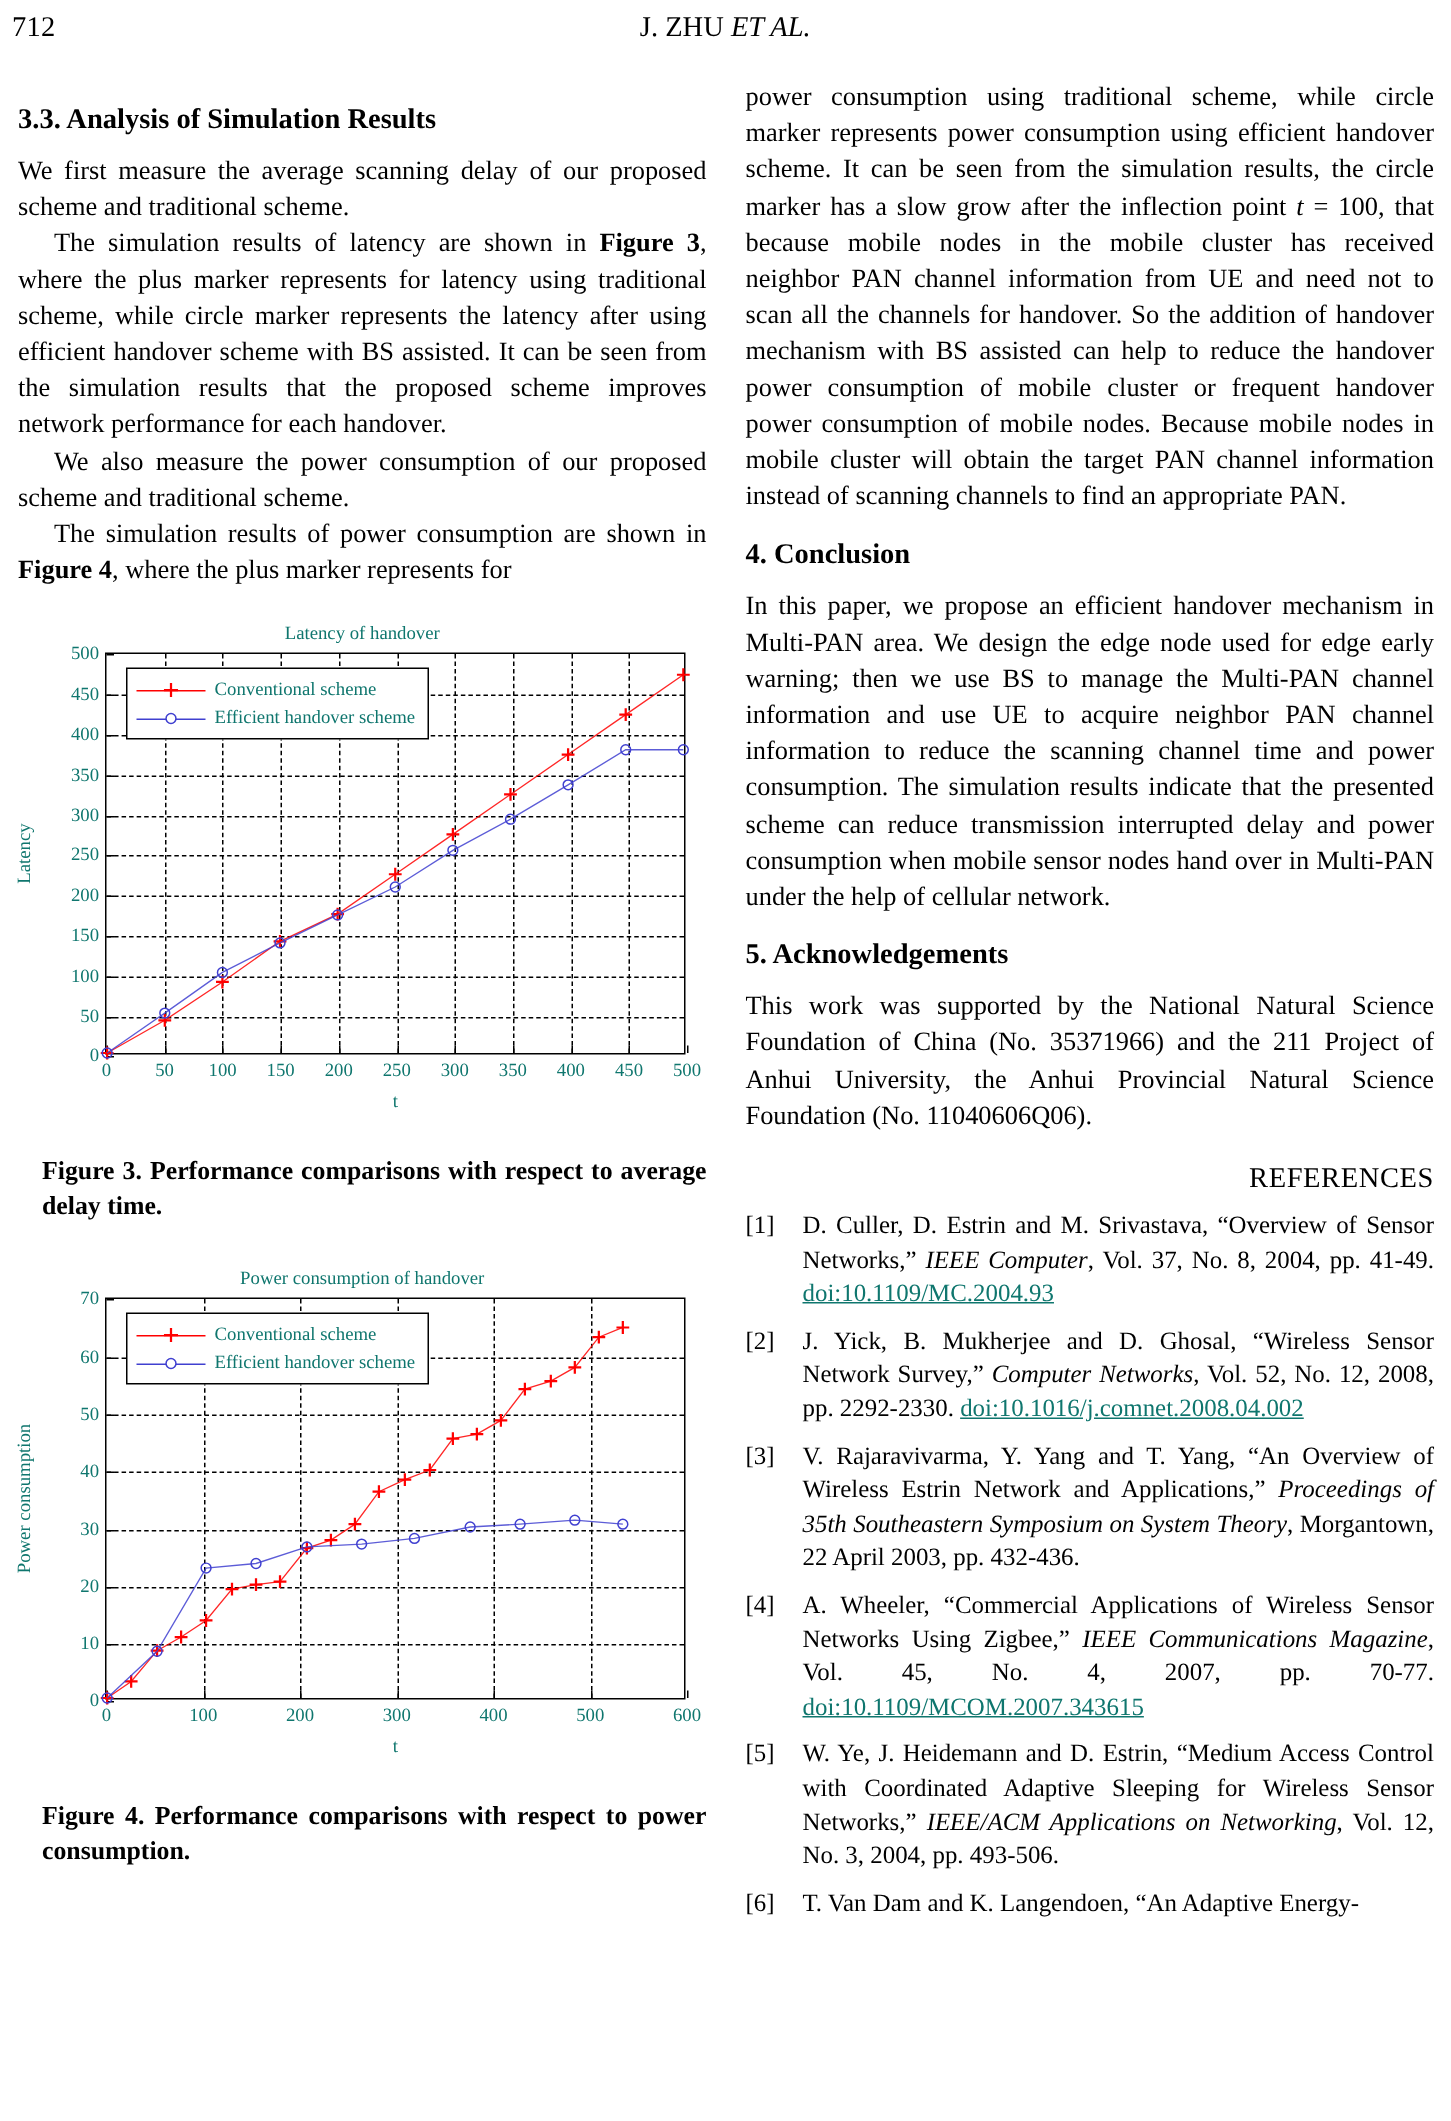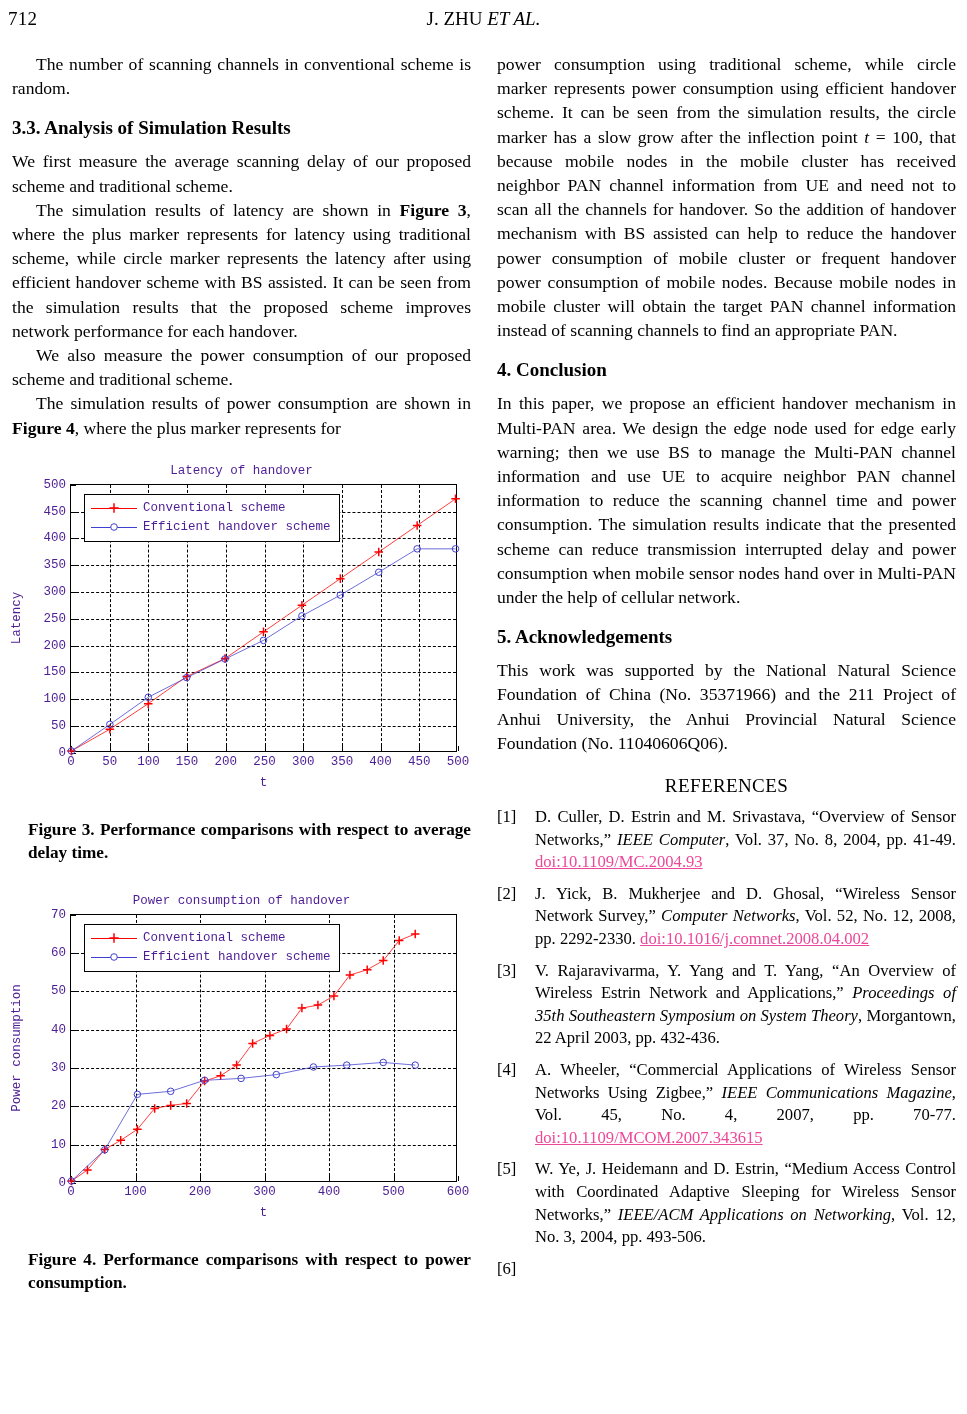--- a/index.html
+++ b/index.html
@@ -70,21 +70,21 @@
 
   h2.section {
     font-size: 19px;
     font-weight: bold;
     margin: 17px 0 10px 0;
     line-height: 22px;
     text-align: left;
   }
 
   .refhead {
-    text-align: center;
+    text-align: right;
     font-size: 19px;
     font-variant: small-caps;
     letter-spacing: .4px;
     margin: 20px 0 9px 0;
   }
 
   
   .caption {
     font-size: 17.2px;
     font-weight: bold;
@@ -102,41 +102,41 @@
     line-height: 22.6px;
     text-align: justify;
     margin-bottom: 9px;
   }
   .ref .num {
     position: absolute;
     left: 0; top: 0;
   }
   .ref i { font-style: italic; margin-top: 46px; }
   .doi {
-    color: #ec4899;
+    color: #0f766e;
     text-decoration: underline;
   }
 
   
   .footer {
     position: absolute;
     left: 0; bottom: 16px;
     width: 967px;
     height: 22px;
     font-size: 17.4px;
   }
   .footer .cright { position: absolute; left: 12px; top: 0; }
   .footer .jname  { position: absolute; right: 12px; top: 0; font-style: italic; font-weight: bold; letter-spacing:.3px;}
 
   
   .figure { position: relative; }
   .chart {
     position: relative;
-    font-family: Liberation Mono, monospace;
-    color: #4c1d95;
+    font-family: Liberation Serif, serif;
+    color: #0f766e;
   }
   .chart .chart-title {
     position: absolute;
     width: 100%;
     text-align: center;
     font-size: 12.5px;
     top: 0;
   }
   .plotbox {
     position: absolute;
@@ -246,21 +246,20 @@
   <div class="runhead">
     <div class="folio">712</div>
     <div class="authors">
       <span>J. ZHU</span>
       <span class="ital">ET   AL.</span>
     </div>
   </div>
 
   <div class="col col-left">
 
-    <p class="body indent">The number of scanning channels in conventional scheme is random.</p>
 
     <h2 class="section">3.3. Analysis of Simulation Results</h2>
 
     <p class="body">We first measure the average scanning delay of our proposed scheme and traditional scheme.</p>
 
     <p class="body indent"><span>The simulation results of latency are shown in </span><b>Figure 3</b><span>, where the plus marker represents for latency using traditional scheme, while circle marker represents the latency after using efficient handover scheme with BS assisted. It can be seen from the simulation results that the proposed scheme improves network performance for each handover.</span></p>
 
     <p class="body indent">We also measure the power consumption of our proposed scheme and traditional scheme.</p>
 
     <p class="body indent"><span>The simulation results of power consumption are shown in </span><b>Figure 4</b><span>, where the plus marker represents for</span></p>
@@ -516,19 +515,19 @@
     <p class="body">This work was supported by the National Natural Science Foundation of China (No. 35371966) and the 211 Project of Anhui University, the Anhui Provincial Natural Science Foundation (No. 11040606Q06).</p>
 
     <div class="refhead">REFERENCES</div>
 
     <div class="reflist" id="reflist">
         <div class="ref"><span class="num">[1]</span><span>D. Culler, D. Estrin and M. Srivastava, “Overview of Sensor Networks,” </span><i>IEEE Computer</i><span>, Vol. 37, No. 8, 2004, pp. 41-49. </span><a class="doi" href="#">doi:10.1109/MC.2004.93</a></div>
         <div class="ref"><span class="num">[2]</span><span>J. Yick, B. Mukherjee and D. Ghosal, “Wireless Sensor Network Survey,” </span><i>Computer Networks</i><span>, Vol. 52, No. 12, 2008, pp. 2292-2330. </span><a class="doi" href="#">doi:10.1016/j.comnet.2008.04.002</a></div>
         <div class="ref"><span class="num">[3]</span><span>V. Rajaravivarma, Y. Yang and T. Yang, “An Overview of Wireless Estrin Network and Applications,” </span><i>Proceedings of 35th Southeastern Symposium on System Theory</i><span>, Morgantown, 22 April 2003, pp. 432-436.</span></div>
         <div class="ref"><span class="num">[4]</span><span>A. Wheeler, “Commercial Applications of Wireless Sensor Networks Using Zigbee,” </span><i>IEEE Communications Magazine</i><span>, Vol. 45, No. 4, 2007, pp. 70-77. </span><a class="doi" href="#">doi:10.1109/MCOM.2007.343615</a></div>
         <div class="ref"><span class="num">[5]</span><span>W. Ye, J. Heidemann and D. Estrin, “Medium Access Control with Coordinated Adaptive Sleeping for Wireless Sensor Networks,” </span><i>IEEE/ACM Applications on Networking</i><span>, Vol. 12, No. 3, 2004, pp. 493-506.</span></div>
-        <div class="ref"><span class="num">[6]</span></div>
+        <div class="ref"><span class="num">[6]</span><span>T. Van Dam and K. Langendoen, “An Adaptive Energy-</span></div>
       </div>
 
   </div>
 
 
 </div>
 
 </body></html>

